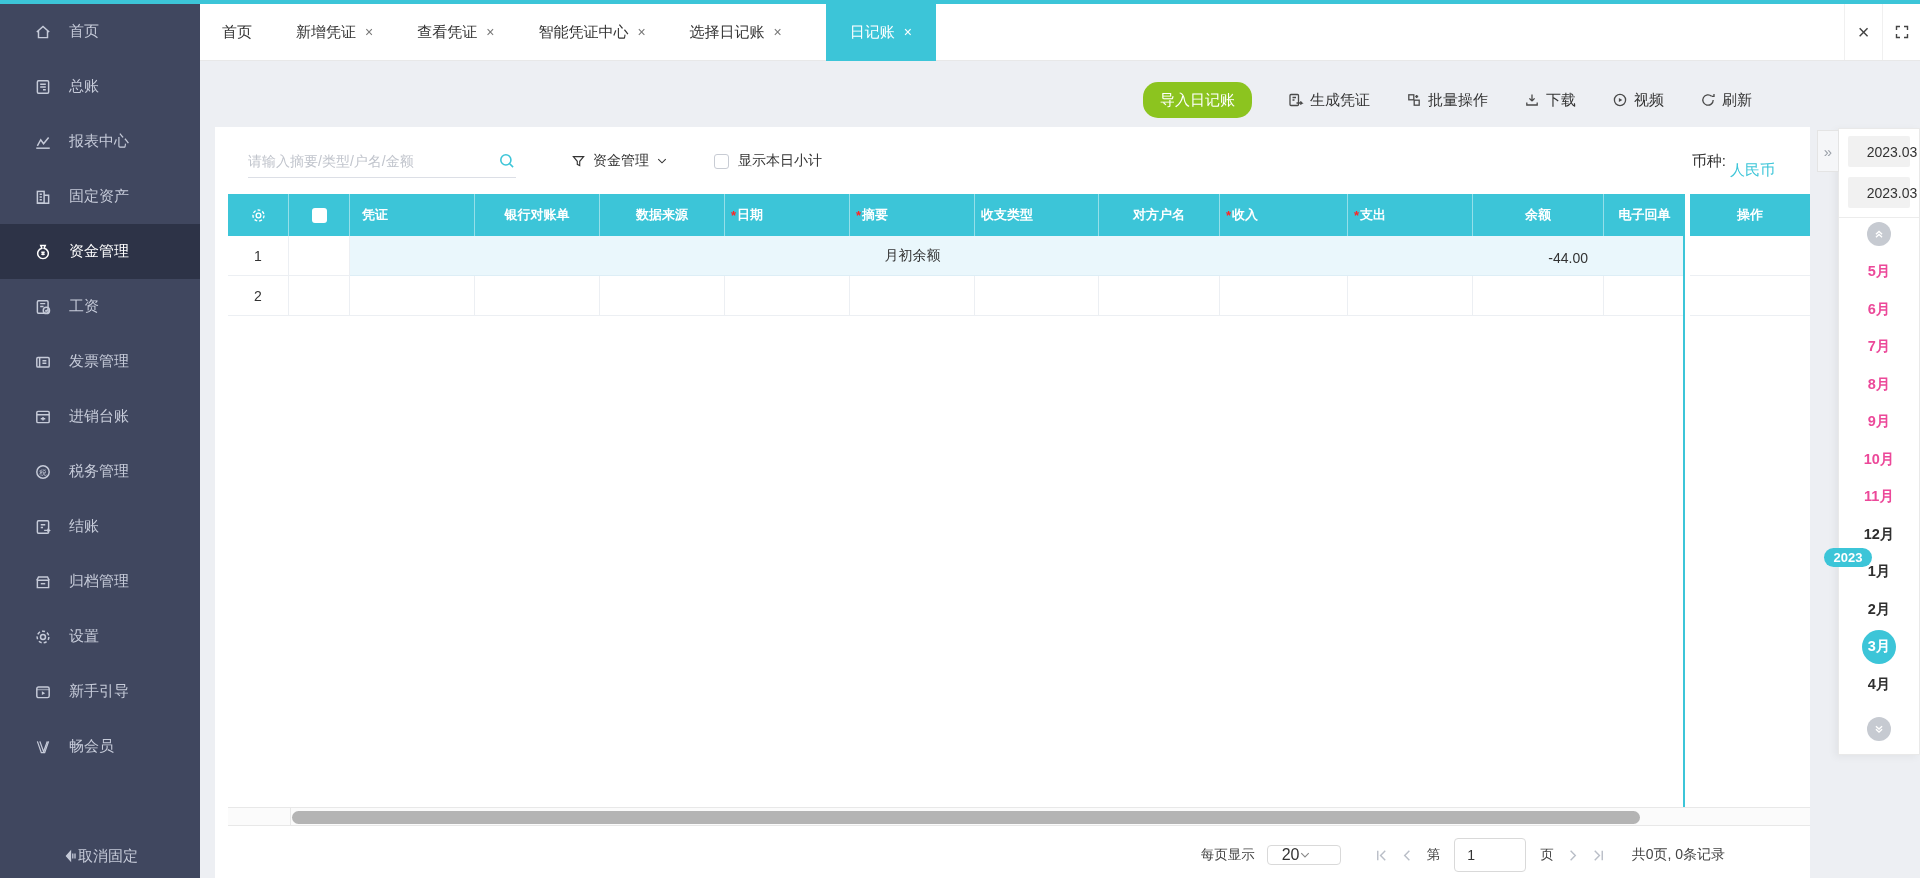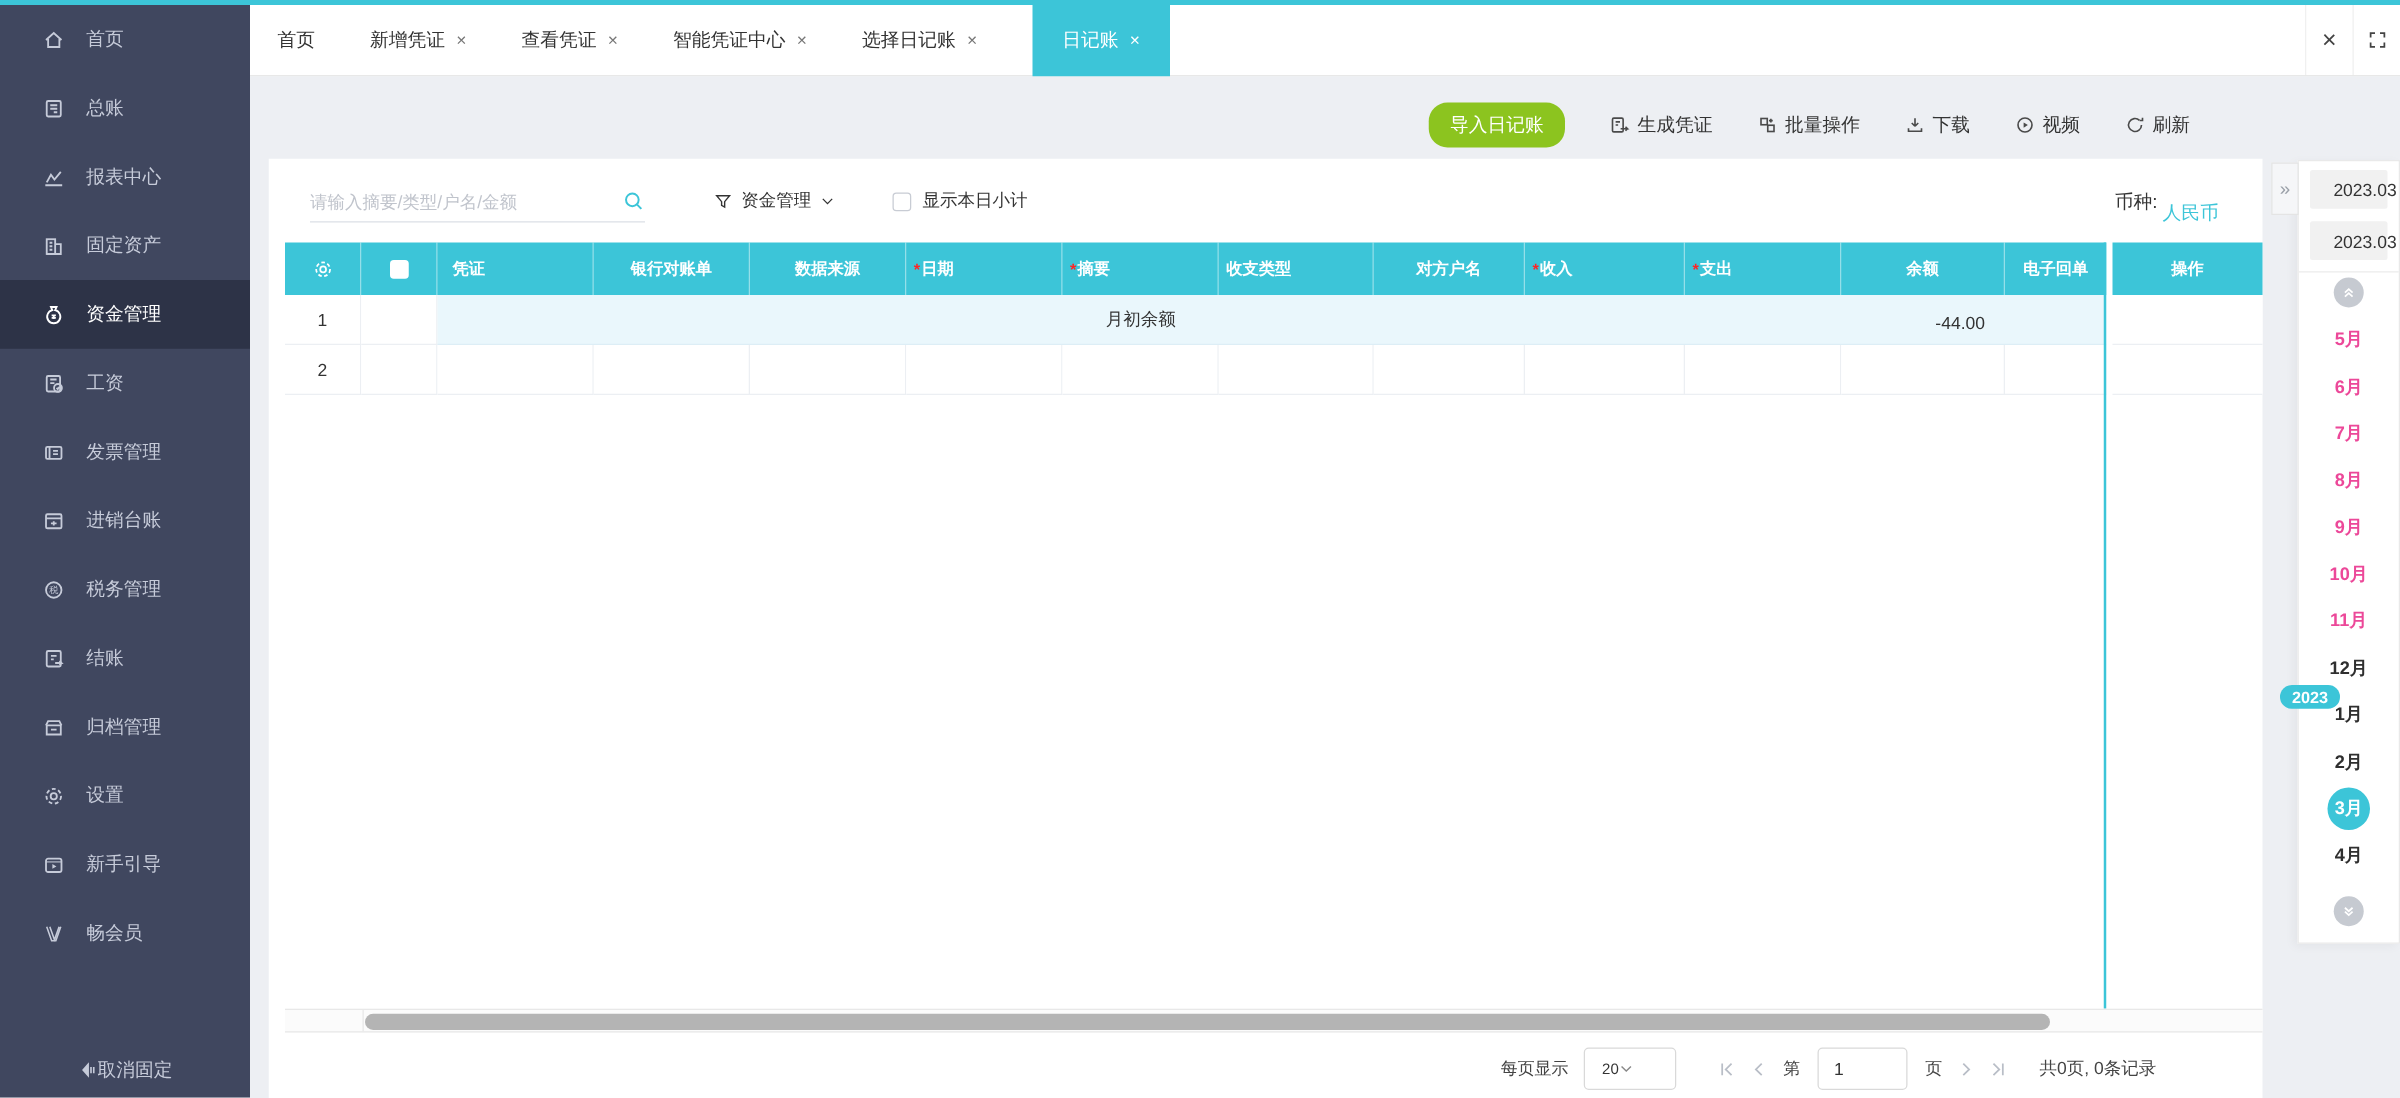--- a/index.html
+++ b/index.html
@@ -76,21 +76,21 @@
   .op-head { height:42px; background:#3cc5d8; color:#fff; font-size:13px; font-weight:bold; display:flex; align-items:center; justify-content:center; }
   .op-cell { height:40px; background:#fff; border-bottom:1px solid #eceff3; }
 
   .hscroll { position:absolute; left:13px; top:680px; width:1582px; height:19px; background:#fbfbfb; border-top:1px solid #e8e8e8; border-bottom:1px solid #e8e8e8; }
   .hsplit { position:absolute; left:62px; top:0; bottom:0; width:1px; background:#e8e8e8; }
   .hthumb { position:absolute; left:64px; top:3px; width:1348px; height:13px; border-radius:7px; background:#b4b4b4; cursor:grab; }
 
   
   .pager { position:absolute; right:85px; top:710px; height:36px; display:flex; align-items:center; font-size:13px; color:#555; }
   .pager .lbl { margin-right:12px; font-size:13.5px; color:#444; }
-  .per-page { width:74px; height:34px; border:1px solid #d9d9d9; border-radius:4px; display:flex; align-items:center; padding:0 10px 0 14px; font-size:12px; color:#333; cursor:pointer; margin-right:28px; background:#fff; }
+  .per-page { width:74px; height:20px; border:1px solid #d9d9d9; border-radius:4px; display:flex; align-items:center; padding:0 10px 0 14px; font-size:16px; color:#333; cursor:pointer; margin-right:28px; background:#fff; }
   .pg-ico { width:26px; height:26px; display:flex; align-items:center; justify-content:center; cursor:pointer; }
   .pg-ico svg { stroke:#b9bec7; }
   .pg-txt { margin:0 6px; font-size:13.5px; color:#444; }
   .page-input { width:72px; height:34px; border:1px solid #d9d9d9; border-radius:4px; font-size:14px; color:#333; padding-left:12px; outline:none; font-family:inherit; margin:0 8px; }
   .total-txt { margin-left:20px; font-size:14px; color:#444; }
 
   
   .dp-handle { position:absolute; left:1817px; top:130px; width:22px; height:42px; background:#f5f6f8; border:1px solid #e4e4e4; color:#9aa0a8; font-size:15px; display:flex; align-items:center; justify-content:center; cursor:pointer; z-index:21; }
   .datepanel { position:absolute; left:1838px; top:128px; width:82px; height:627px; background:#fff; border:1px solid #e9e9e9; box-shadow:-3px 2px 8px rgba(0,0,0,.05); z-index:20; }
   .dp-top { padding-top:7px; border-bottom:1px solid #ececec; padding-bottom:9px; }

